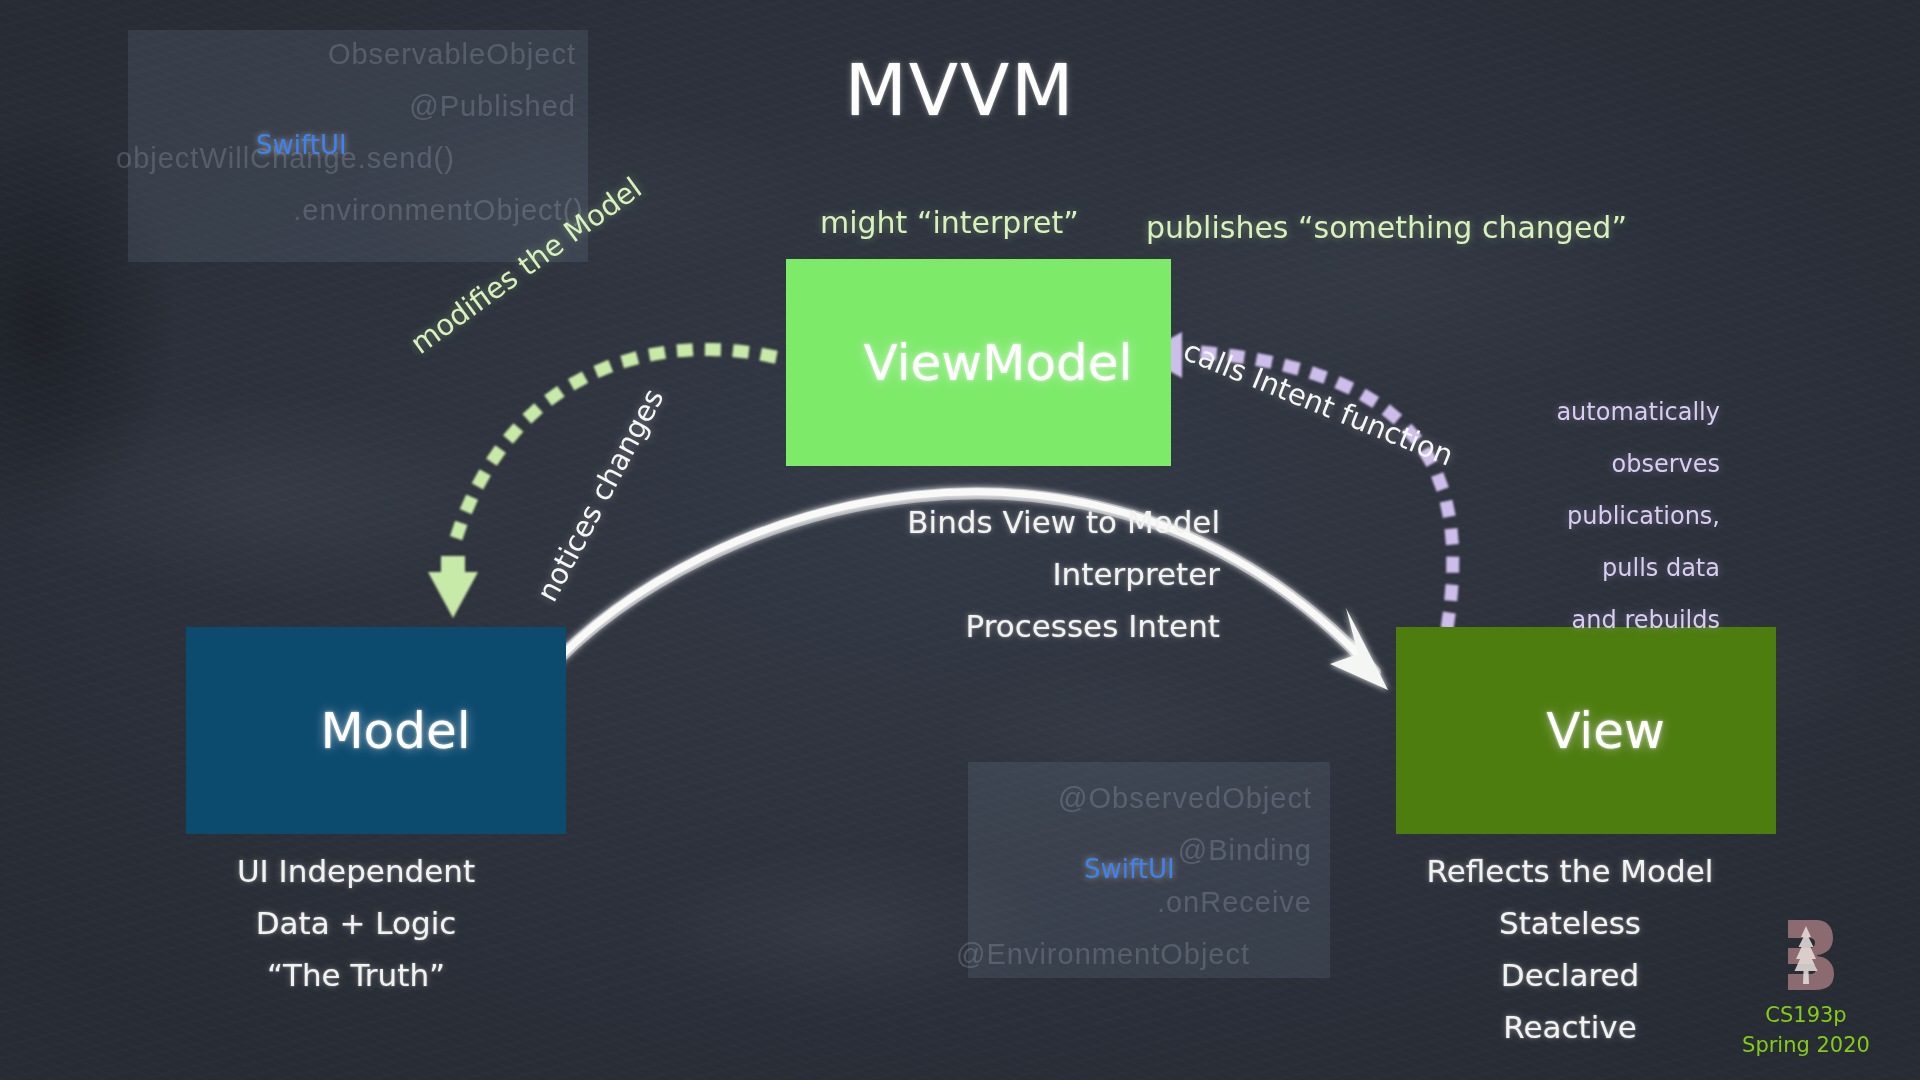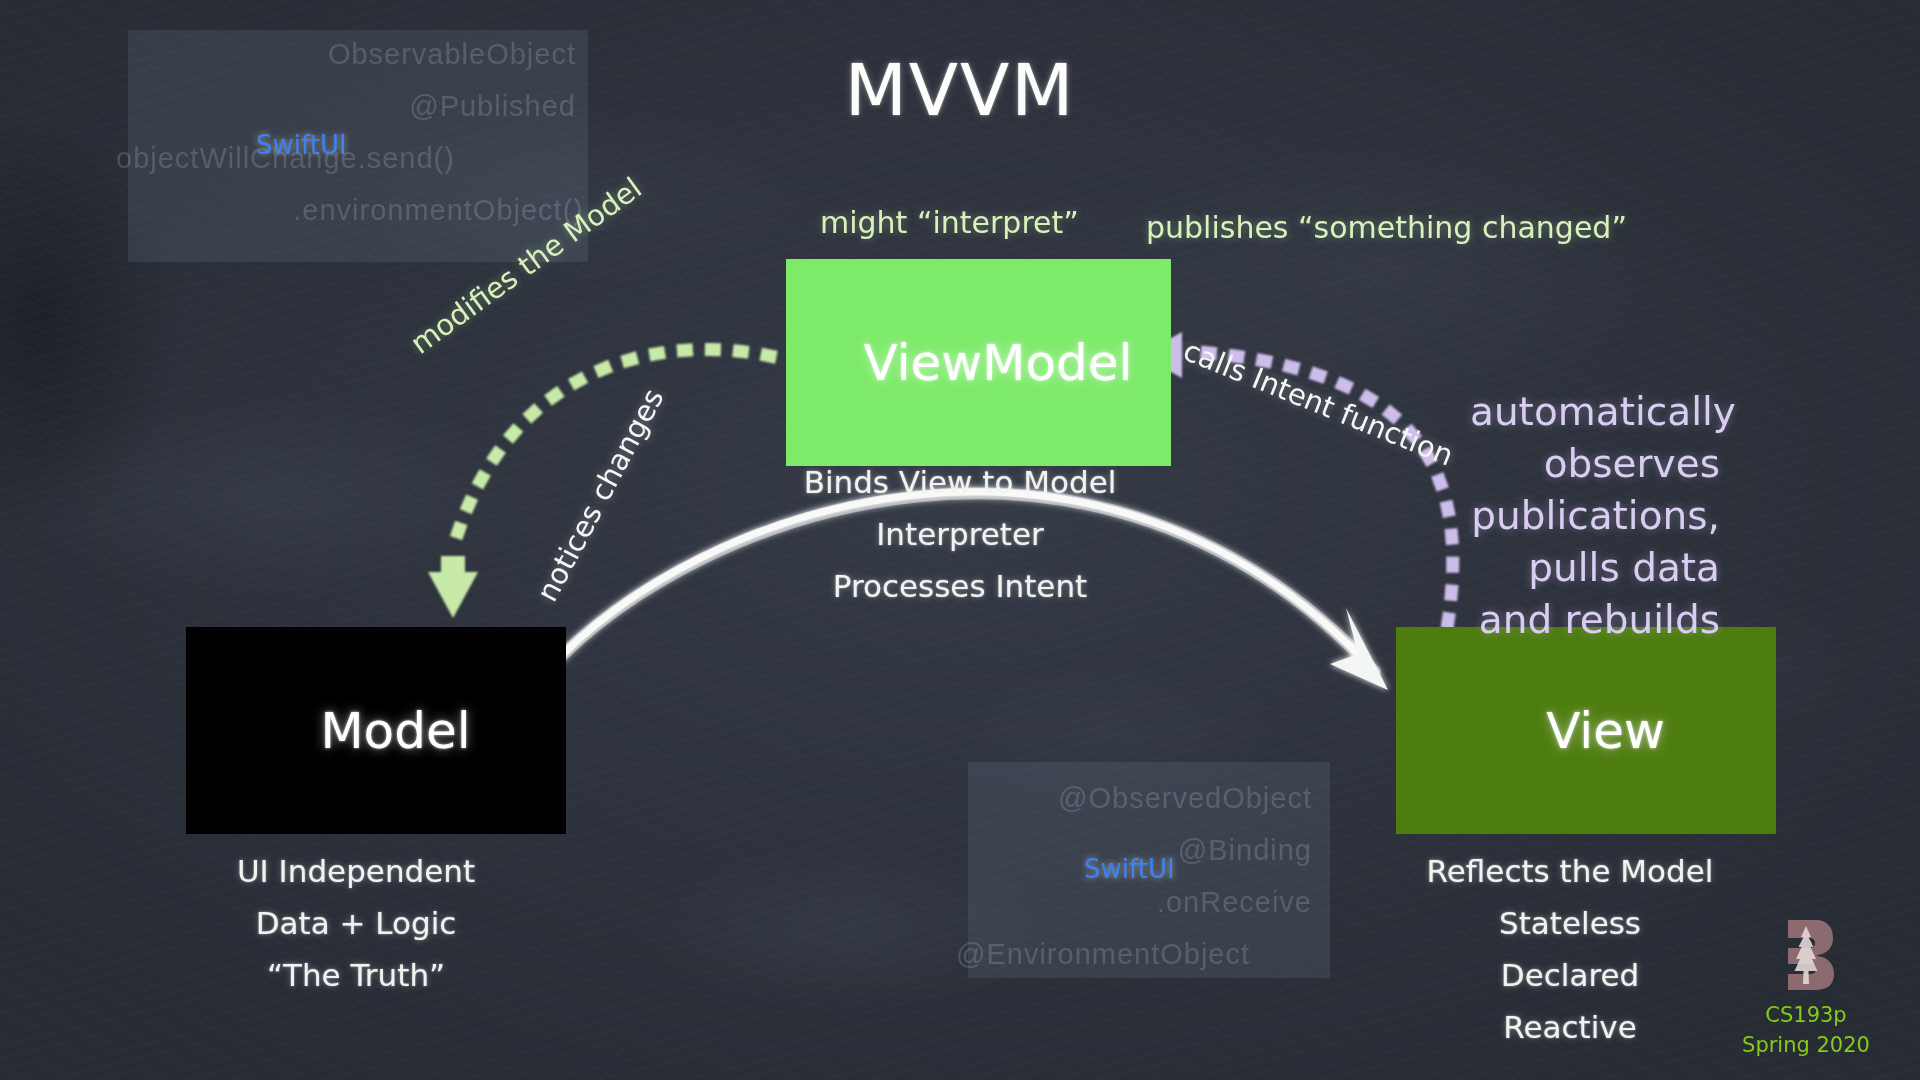--- a/index.html
+++ b/index.html
@@ -47,42 +47,42 @@
     text-shadow:0 0 6px rgba(255,250,225,.5);
   }
   #swiftui-top{left:128px;top:30px;width:460px;height:232px;}
   #swiftui-bottom{left:968px;top:762px;width:362px;height:216px;}
 
   
   .node{position:absolute;display:flex;align-items:center;justify-content:center;padding-left:39px;}
   .node .node-label{font-size:50px;color:#ffffff;
     text-shadow:0 0 12px rgba(255,255,255,.55),0 0 3px rgba(255,255,255,.7);}
   #box-viewmodel{left:786px;top:259px;width:346px;height:207px;background:#7dea6a;}
-  #box-model{left:186px;top:627px;width:341px;height:207px;background:#000000;}
+  #box-model{left:186px;top:627px;width:341px;height:207px;background:#0c4a6e;}
   #box-view{left:1396px;top:627px;width:341px;height:207px;background:#4d7c0f;}
 
   
   .caption{position:absolute;text-align:center;font-size:31px;line-height:52px;color:#f2f3f0;}
-  #caption-viewmodel{left:700px;top:456px;width:520px;}
+  #caption-viewmodel{left:700px;top:496px;width:520px;text-align:right;}
   #caption-model{left:26px;top:845px;width:660px;}
   #caption-view{left:1290px;top:845px;width:560px;}
 
   
   .label{position:absolute;white-space:nowrap;font-size:30px;}
   .green{color:#d7f2bd;text-shadow:0 0 8px rgba(200,235,165,.40);}
   .white{color:#f6f7f4;text-shadow:0 0 8px rgba(255,255,255,.36);}
   .lav{color:#d9cdf2;text-shadow:0 0 8px rgba(210,195,240,.40);}
 
   #lbl-might{left:820px;top:205px;}
   #lbl-publishes{left:1146px;top:210px;}
   #lbl-modifies{left:414px;top:330px;transform:rotate(-36deg);transform-origin:left center;font-size:29px;}
   #lbl-notices{left:545px;top:582px;transform:rotate(-62deg);transform-origin:left center;font-size:29px;}
   #lbl-calls{left:1185px;top:332px;transform:rotate(22deg);transform-origin:left center;font-size:29px;}
   #col-observes{position:absolute;left:1470px;top:386px;width:250px;text-align:right;
-    font-size:39px;line-height:52px;}
+    font-size:24px;line-height:52px;}
 
   
   #logo{position:absolute;left:1776px;top:918px;width:60px;height:74px;}
   #logo-text{position:absolute;left:1716px;top:1000px;width:180px;text-align:center;
     font-size:21px;line-height:30px;color:#84cc16;}
 
   svg{position:absolute;inset:0;width:1920px;height:1080px;overflow:visible;}
 </style>
 </head>
 <body>

